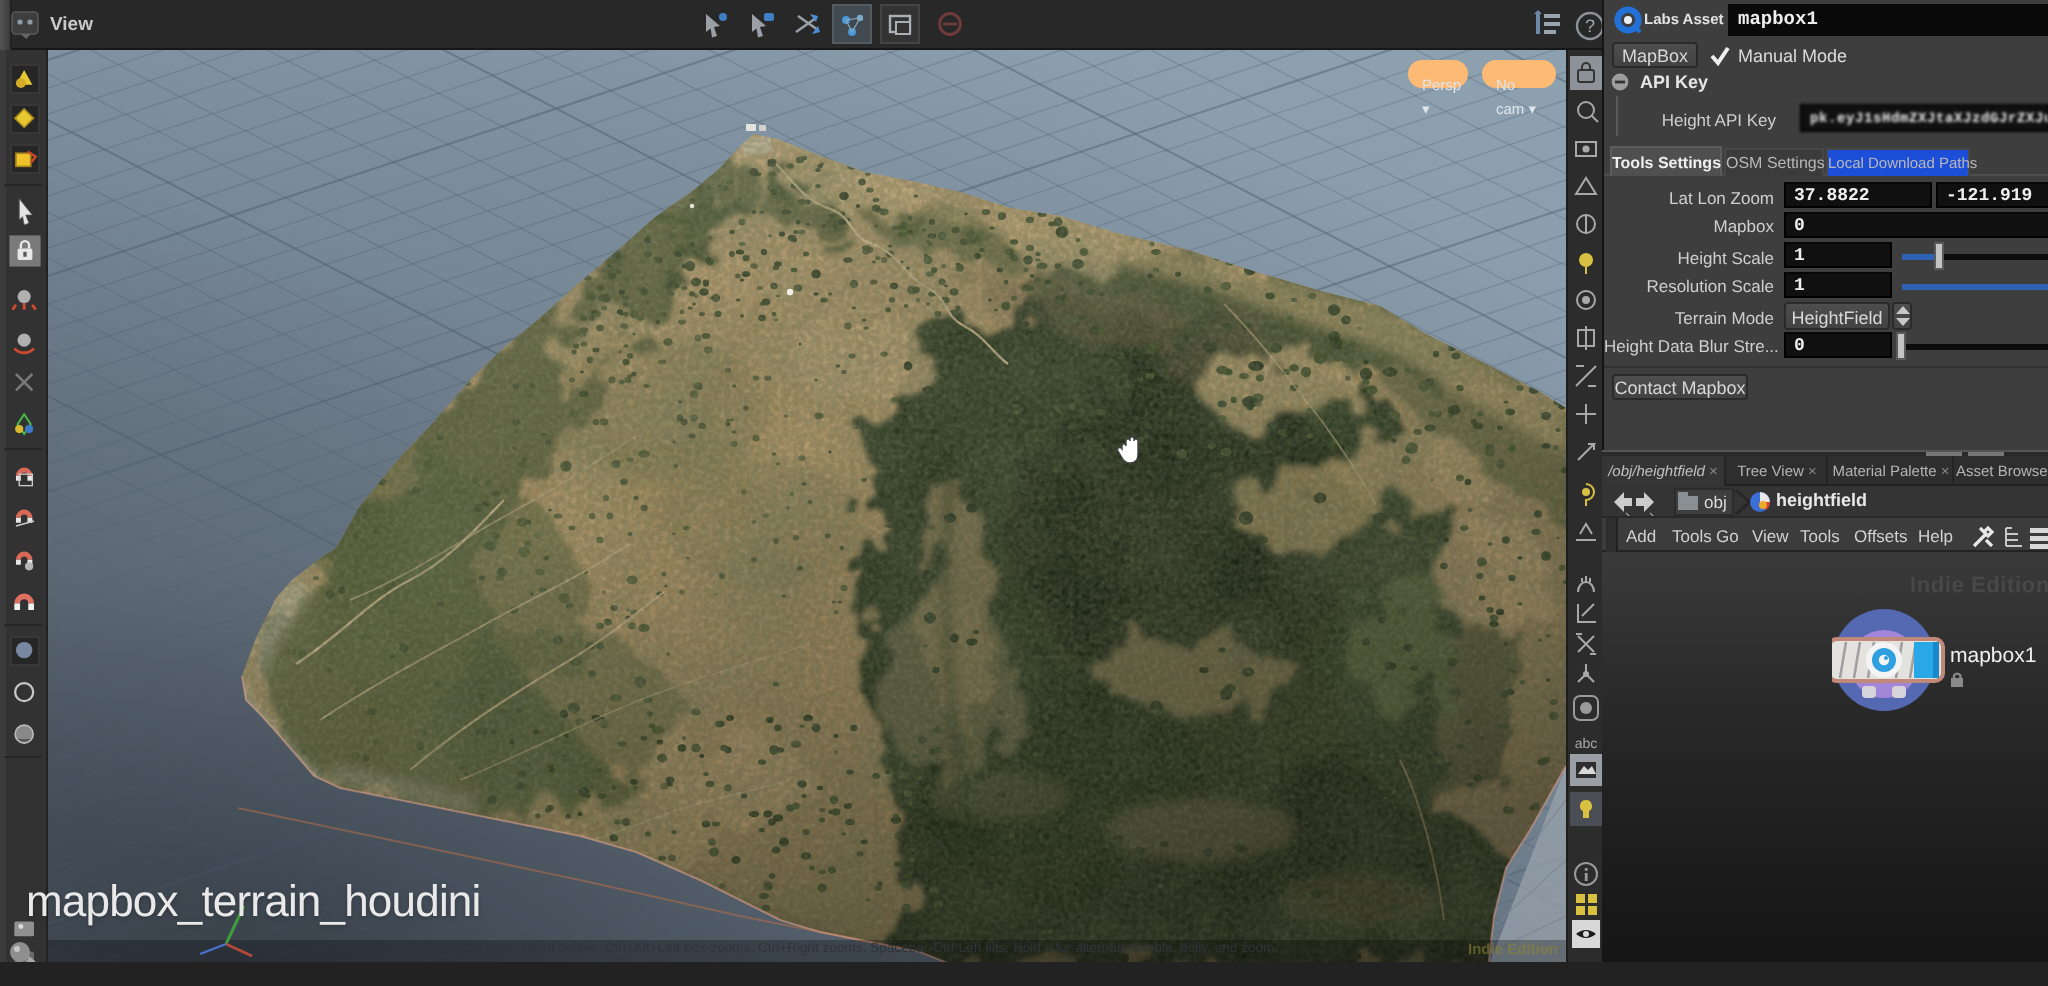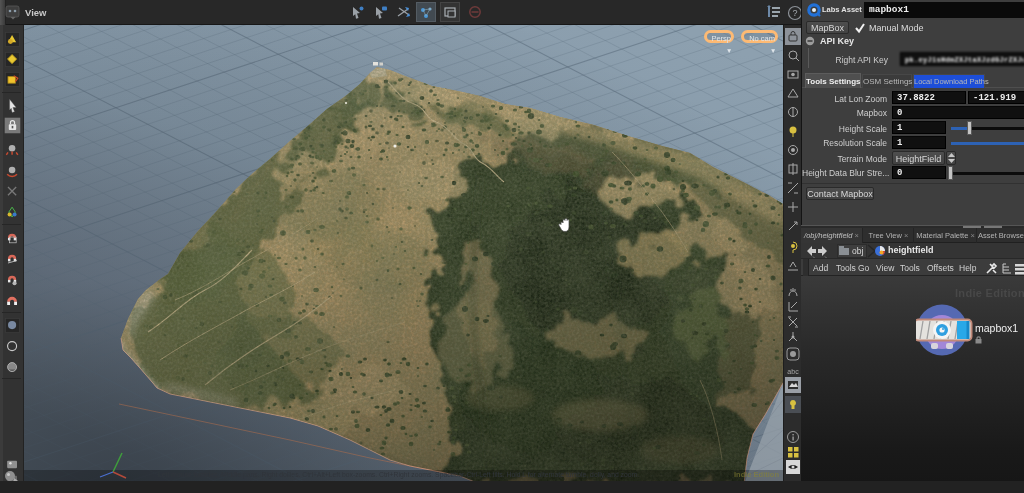--- a/index.html
+++ b/index.html
@@ -8,21 +8,21 @@
 #topbar{left:0;top:0;width:801px;height:25px;background:#282828;border-bottom:1px solid #171717}
 #topbar .viewlbl{position:absolute;left:25px;top:7px;font-size:9.5px;font-weight:bold;color:#c9c9c9}
 .tbico{position:absolute;top:3px;width:19px;height:19px}
 
 #ltool{left:0;top:25px;width:24px;height:457px;background:#323232;border-right:1px solid #222}
 #ltool .sep{position:absolute;left:2px;width:19px;height:1px;background:#262626}
 
 #rtool{left:783px;top:25px;width:18px;height:457px;background:#2c2c2c;border-left:1px solid #1d1d1d}
 
 #vp{left:24px;top:25px;width:759px;height:457px}
-.pill{position:absolute;height:13px;border:3px solid #fdba74;border-radius:7px;color:#dfe5ea;font-size:8px;line-height:12px;text-align:right;background:rgba(90,105,118,0.25)}
+.pill{position:absolute;height:13px;border:7px solid #fdba74;border-radius:7px;color:#dfe5ea;font-size:8px;line-height:12px;text-align:left;background:rgba(90,105,118,0.25)}
 #vptitle{position:absolute;left:13px;top:438px;font-size:22px;letter-spacing:-0.4px;color:#e9e9e9;text-shadow:0 1px 2px rgba(0,0,0,0.25)}
 #vphelp{position:absolute;left:134px;top:446px;font-size:6.8px;color:#30343a;white-space:nowrap}
 #indvp{position:absolute;left:710px;top:445px;font-size:7.5px;font-weight:bold;color:#8a8433;opacity:0.6}
 
 #rpanel{left:801px;top:0;width:223px;height:225px;background:#3e3e3e;border-left:1px solid #141414}
 #rpanel .lbl{position:absolute;font-size:8.5px;color:#cfcfcf;text-align:right;white-space:nowrap}
 .fld{position:absolute;background:#101010;border:1px solid #000;border-top:1px solid #060606;color:#efefef;font-family:"Liberation Mono",monospace;font-weight:bold;font-size:9px;line-height:12px;padding-left:4px;overflow:hidden}
 .btn{position:absolute;background:linear-gradient(#4e4e4e,#424242);border:1px solid #2a2a2a;border-radius:2px;color:#d8d8d8;font-size:9px;text-align:center}
 
 #npanel{left:801px;top:225px;width:223px;height:257px;background:#303030}
@@ -1863,21 +1863,21 @@
 <svg class="abs" style="left:52px;top:22px" width="12" height="12">
         <path d="M2,6 L5,9.5 L10,2" stroke="#f0f0f0" stroke-width="2" fill="none"></path>
       </svg>
 <div class="abs" style="left:67px;top:23px;font-size:9px;color:#dcdcdc">Manual Mode</div>
 <svg class="abs" style="left:3px;top:36px" width="10" height="10">
         <circle cx="5" cy="5" r="4.2" fill="#9c9c9c"></circle>
         <line x1="2.5" y1="5" x2="7.5" y2="5" stroke="#333" stroke-width="1.4"></line>
       </svg>
 <div class="abs" style="left:18px;top:36px;font-size:9px;font-weight:bold;color:#e6e6e6">API Key</div>
 <div class="abs" style="left:6px;top:48px;width:1px;height:20px;background:#5a5a5a"></div>
-<div class="lbl" style="left:10px;top:55px;width:76px">Right API Key</div>
+<div class="lbl" style="left:10px;top:55px;width:76px">Height API Key</div>
 <div class="fld" style="left:98px;top:52px;width:125px;height:14px;line-height:14px;font-size:7px;filter:blur(0.9px);letter-spacing:0.3px">pk.eyJ1sHdmZXJtaXJzdGJrZXJu81hdGVzZXI</div>
 <div class="abs" style="left:0;top:73px;width:223px;height:15px;border-bottom:1px solid #4e4e4e"></div>
 <div class="abs" style="left:3px;top:73px;width:56px;height:15px;background:#4f4f4f;border:1px solid #5c5c5c;border-bottom:none;font-size:8px;font-weight:bold;color:#f0f0f0;text-align:center;line-height:15px;white-space:nowrap">Tools Settings</div>
 <div class="abs" style="left:60px;top:74px;width:50px;height:14px;background:#3b3b3b;border:1px solid #474747;border-bottom:none;font-size:8px;color:#b8b8b8;line-height:14px;white-space:nowrap">OSM Settings</div>
 <div class="abs" style="left:111px;top:74px;width:72px;height:14px;background:#1d4ed8;border:1px solid #474747;border-bottom:none;font-size:7.5px;color:#b8b8b8;text-align:center;line-height:14px;white-space:nowrap">Local Download Paths</div>
 <div class="lbl" style="left:0px;top:94px;width:85px">Lat Lon Zoom</div>
 <div class="lbl" style="left:0px;top:108px;width:85px">Mapbox</div>
 <div class="lbl" style="left:0px;top:124px;width:85px">Height Scale</div>
 <div class="lbl" style="left:0px;top:138px;width:85px">Resolution Scale</div>
 <div class="lbl" style="left:0px;top:154px;width:85px">Terrain Mode</div>
@@ -1993,12 +1993,13 @@
 <div class="tnum" style="left:324px">49</div>
 <div class="tnum" style="left:412px">73</div>
 <div class="tnum" style="left:496px">96</div>
 <div class="tnum" style="left:584px">120</div>
 <div class="tnum" style="left:671px">144</div>
 <div class="tnum" style="left:759px">168</div>
 <div class="tnum" style="left:847px">192</div>
 <div class="tnum" style="left:934px">216</div>
 <div class="abs" style="left:422px;top:1px;width:10px;height:10px;border:1.5px solid #2e8ae0;border-radius:50%;background:#05263f"></div>
 </div>
+    <div id="vptitle">mapbox_terrain_houdini</div>
   </div>
 </body></html>

